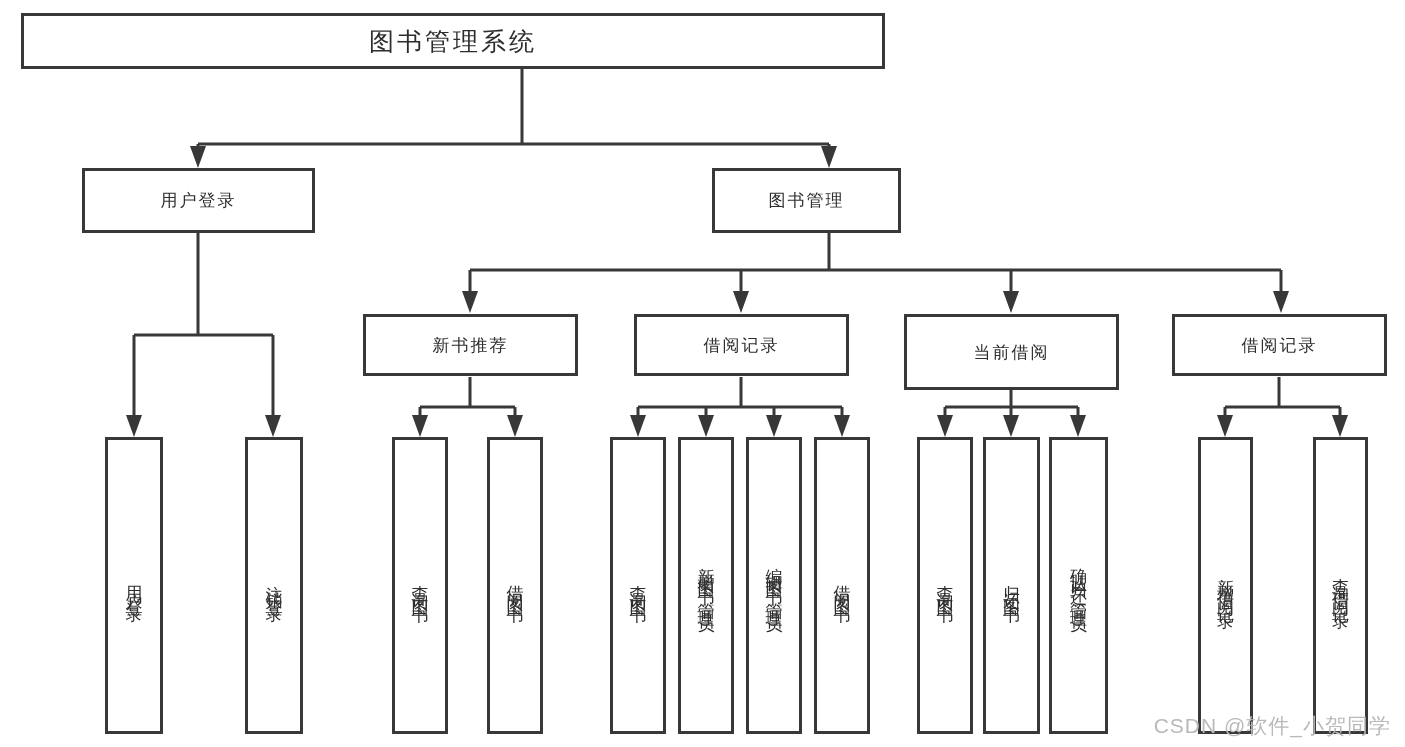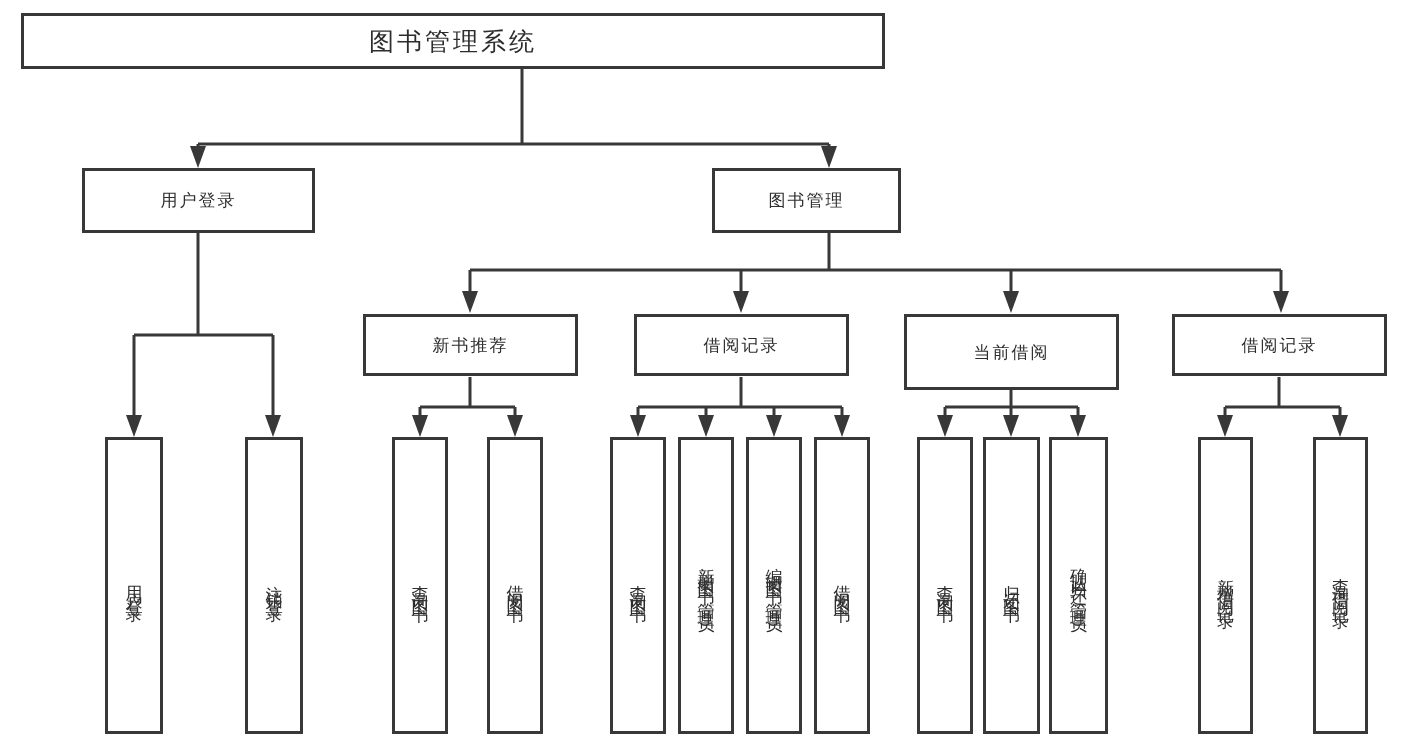--- a/index.html
+++ b/index.html
@@ -146,13 +146,14 @@
         <span>确认归还（管理员）</span>
       </div>
       <div class="node vert" style="left: 1198px; top: 437px; width: 55px; height: 297px;">
         <span>新增借阅记录</span>
       </div>
       <div class="node vert" style="left: 1313px; top: 437px; width: 55px; height: 297px;">
         <span>查询借阅记录</span>
       </div>
     </div>
 
+  <div class="watermark">CSDN @软件_小贺同学</div>
 </div>
 
 </body></html>

